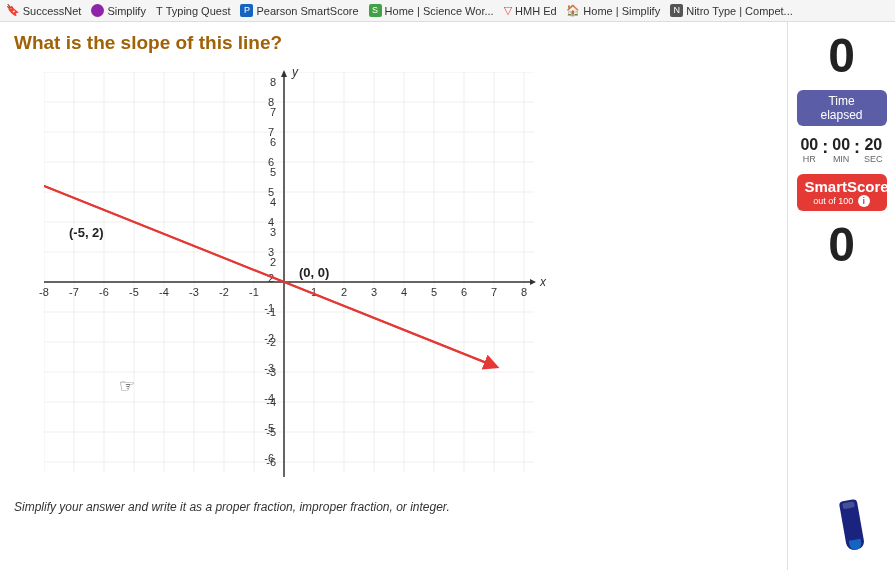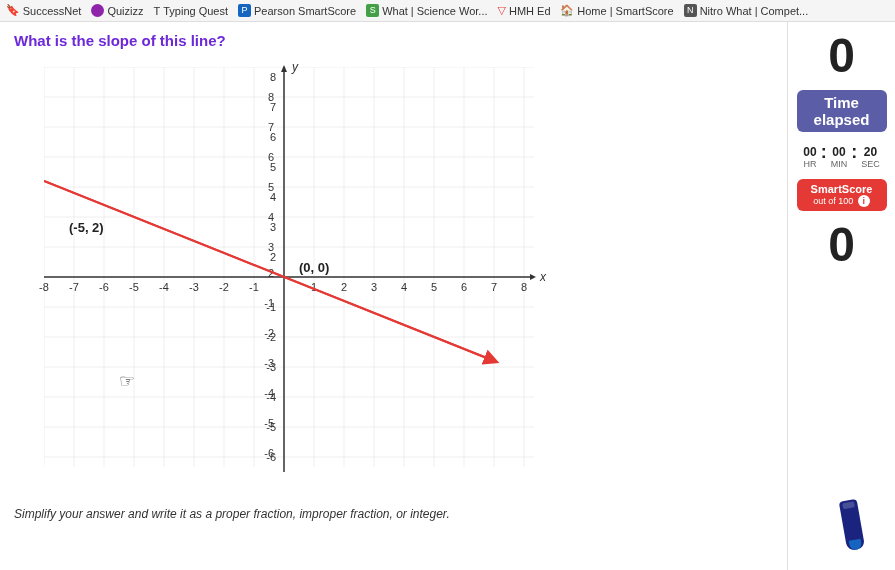--- a/index.html
+++ b/index.html
@@ -44,23 +44,23 @@
     .content-area {
       flex: 1;
       background: #fff;
       padding: 10px 14px;
       display: flex;
       flex-direction: column;
       gap: 8px;
     }
 
     .question-title {
-      font-size: 15px;
-      font-weight: bold;
-      color: #6d28d9;
+      font-size: 19px;
+      font-weight: bold;
+      color: #a16207;
     }
 
     
     .graph-wrapper {
       position: relative;
       width: 540px;
       height: 430px;
       flex-shrink: 0;
     }
 
@@ -101,21 +101,21 @@
       justify-content: center;
     }
     .time-segment {
       display: flex;
       flex-direction: column;
       align-items: center;
       font-size: 9px;
       color: #666;
     }
     .time-value {
-      font-size: 12px;
+      font-size: 16px;
       font-weight: bold;
       color: #222;
       line-height: 1.1;
     }
     .time-colon {
       font-size: 18px;
       font-weight: bold;
       color: #222;
       padding-bottom: 6px;
     }
@@ -124,83 +124,82 @@
       background: #e53935;
       color: #fff;
       border-radius: 6px;
       padding: 4px 8px;
       text-align: center;
       font-size: 11px;
       font-weight: bold;
       width: 90px;
     }
     .smart-score-box .ss-label {
-      font-size: 11px;
+      font-size: 15px;
     }
     .smart-score-box .ss-sub {
       font-size: 9px;
       font-weight: normal;
       text-align: center;
     }
 
     .score-big-2 {
       font-size: 48px;
       font-weight: bold;
       color: #222;
       line-height: 1;
     }
 
     
     .instruction-text {
       font-size: 12px;
       color: #333;
       font-style: italic;
-      margin-top: 12px;
     }
 
     
     svg.graph {
       background: #fff;
     }
   </style>
 </head>
 <body>
 
 <div class="navbar">
   <div class="navbar-item">
     <span style="font-size:11px;">🔖</span>
     <span>SuccessNet</span>
   </div>
   <div class="navbar-item">
     <span style="width:13px;height:13px;background:#8e24aa;border-radius:50%;display:inline-block;"></span>
-    <span>Quizizz</span>
+    <span>Simplify</span>
   </div>
   <div class="navbar-item">
     <span style="font-size:11px;">T</span>
     <span>Typing Quest</span>
   </div>
   <div class="navbar-item">
     <span style="width:13px;height:13px;background:#1565c0;border-radius:2px;display:inline-block;font-size:9px;color:#fff;text-align:center;line-height:13px;">P</span>
     <span>Pearson SmartScore</span>
   </div>
   <div class="navbar-item">
     <span style="width:13px;height:13px;background:#43a047;border-radius:2px;display:inline-block;font-size:9px;color:#fff;text-align:center;line-height:13px;">S</span>
-    <span>What | Science Wor...</span>
+    <span>Home | Science Wor...</span>
   </div>
   <div class="navbar-item">
     <span style="font-size:11px;color:#e53935;">▽</span>
     <span>HMH Ed</span>
   </div>
   <div class="navbar-item">
     <span style="font-size:11px;">🏠</span>
-    <span>Home | SmartScore</span>
+    <span>Home | Simplify</span>
   </div>
   <div class="navbar-item">
     <span style="width:13px;height:13px;background:#555;border-radius:2px;display:inline-block;font-size:9px;color:#fff;text-align:center;line-height:13px;">N</span>
-    <span>Nitro What | Compet...</span>
+    <span>Nitro Type | Compet...</span>
   </div>
 </div>
 
 <div class="main-container">
 
   <div class="content-area">
     <div class="question-title">What is the slope of this line?</div>
 
     <div class="graph-wrapper">
       <svg class="graph" width="540" height="430" viewBox="0 0 540 430">
@@ -339,21 +338,21 @@
     </div>
 
     <div class="instruction-text">Simplify your answer and write it as a proper fraction, improper fraction, or integer.</div>
   </div>
 
   <div class="right-panel">
 
     <div class="score-big">0</div>
 
     <div class="time-elapsed-box">
-      <div style="font-size:15px;font-weight:bold;">Time<br>elapsed</div>
+      <div style="font-size:12px;font-weight:normal;">Time<br>elapsed</div>
     </div>
 
     <div class="time-display">
       <div class="time-segment">
         <span class="time-value">00</span>
         <span>HR</span>
       </div>
       <span class="time-colon">:</span>
       <div class="time-segment">
         <span class="time-value">00</span>

